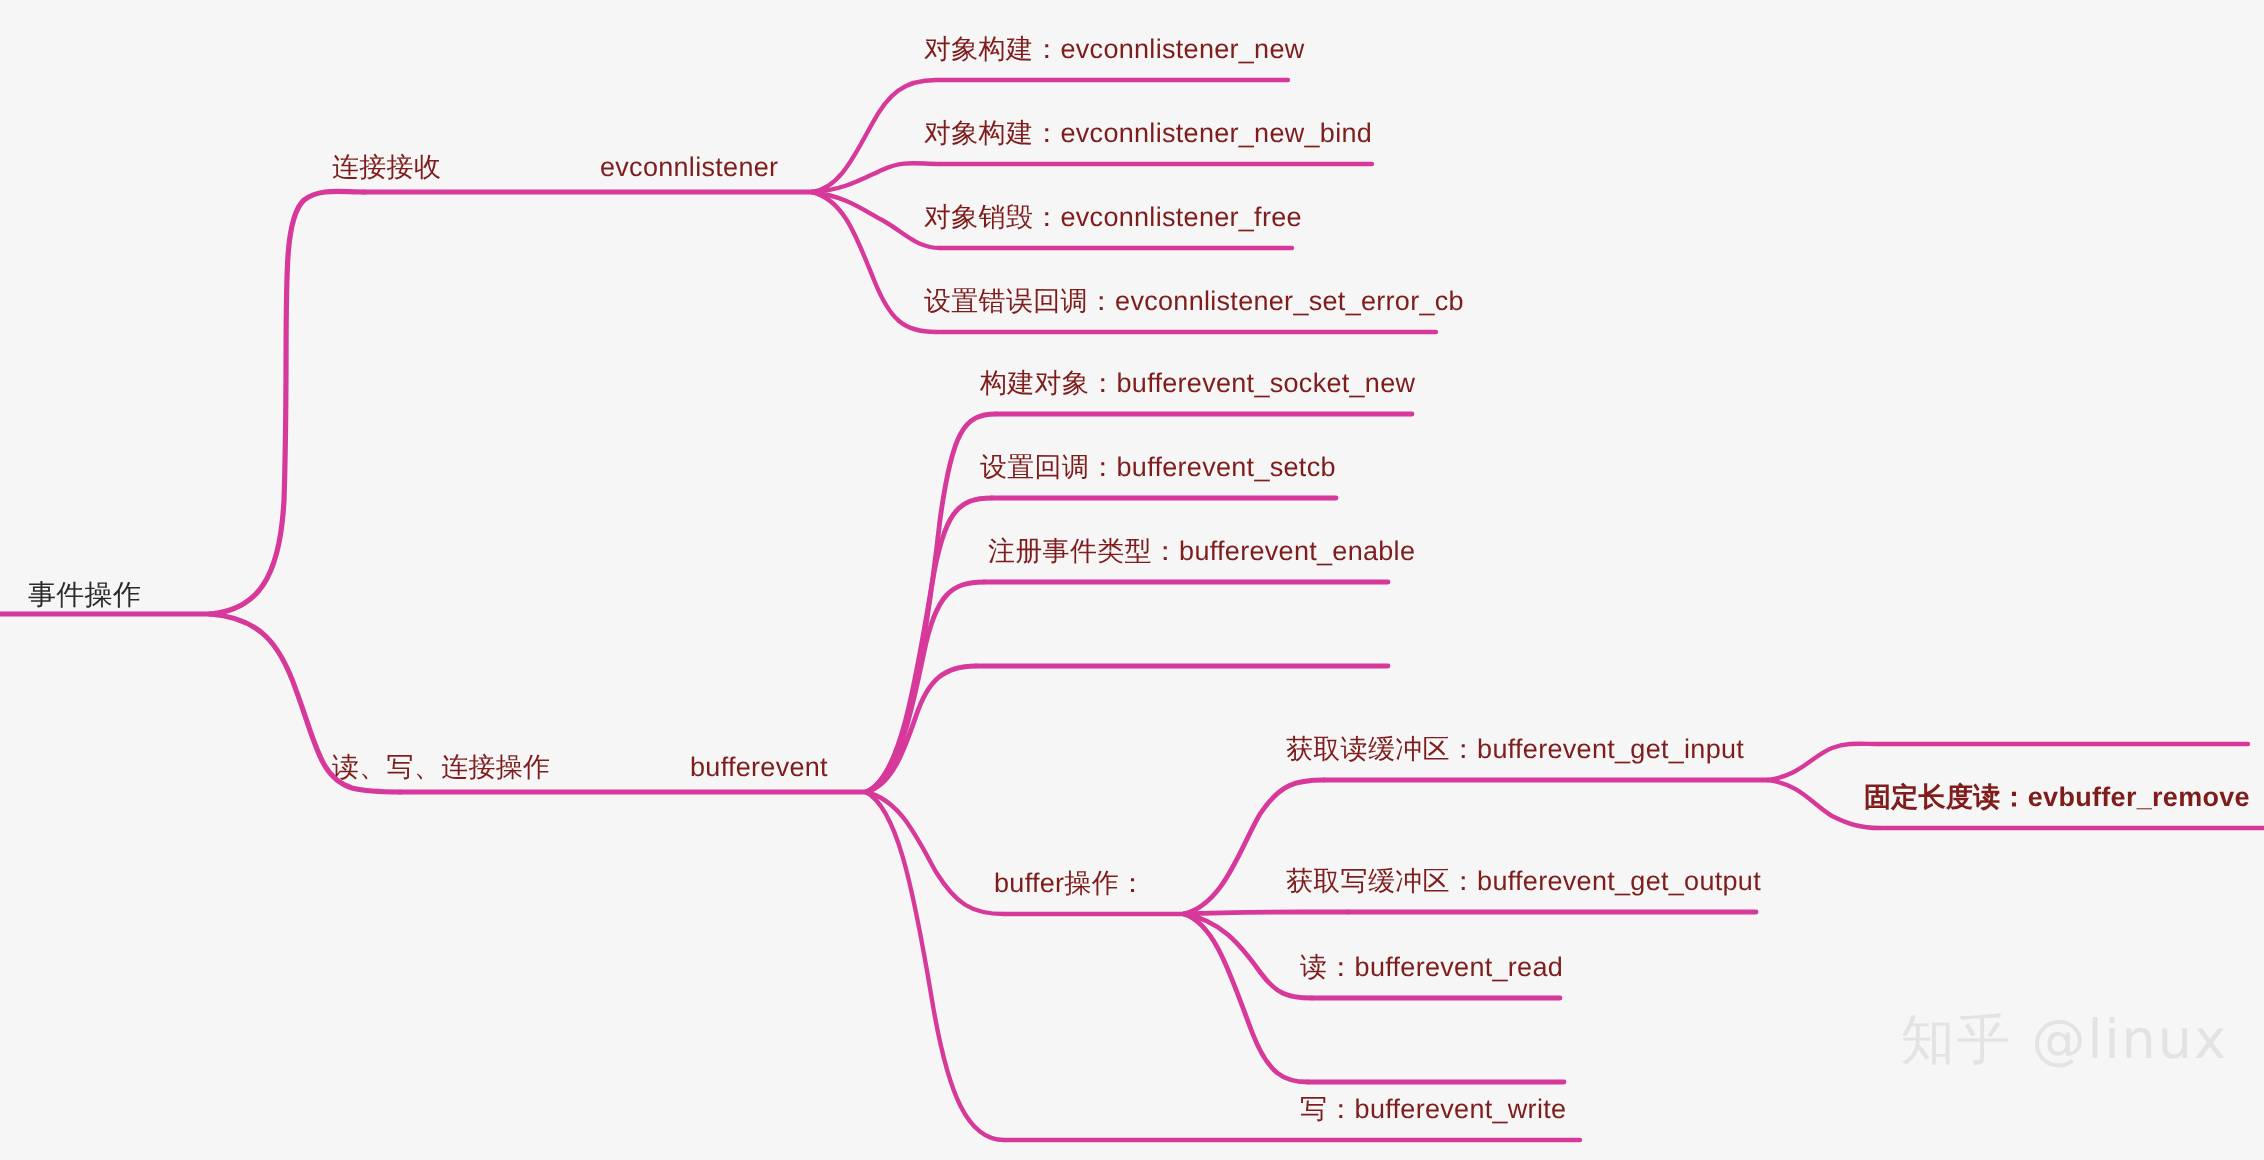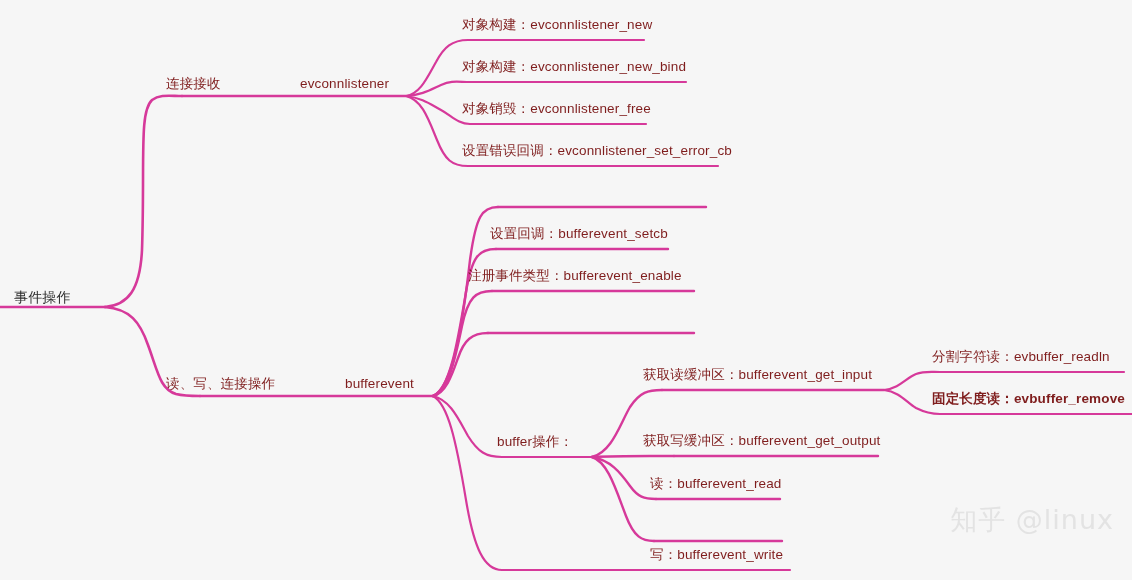--- a/index.html
+++ b/index.html
@@ -126,28 +126,28 @@
   <div class="node-label trunk" style="left:300px; top:92px;">evconnlistener</div>
 
   <div class="node-label" style="left:462px; top:33px;">对象构建：evconnlistener_new</div>
   <div class="node-label" style="left:462px; top:75px;">对象构建：evconnlistener_new_bind</div>
   <div class="node-label" style="left:462px; top:117px;">对象销毁：evconnlistener_free</div>
   <div class="node-label" style="left:462px; top:159px;">设置错误回调：evconnlistener_set_error_cb</div>
 
   <div class="node-label trunk" style="left:166px; top:392px;">读、写、连接操作</div>
   <div class="node-label trunk" style="left:345px; top:392px;">bufferevent</div>
 
+  <div class="node-label" style="left:490px; top:200px;">构建对象：bufferevent_socket_new</div>
   <div class="node-label" style="left:490px; top:242px;">设置回调：bufferevent_setcb</div>
-  <div class="node-label" style="left:468px; top:284px;text-align:center;">注册事件类型：bufferevent_enable</div>
+  <div class="node-label" style="left:494px; top:284px;text-align:center;">注册事件类型：bufferevent_enable</div>
 
   <div class="node-label" style="left:497px; top:450px;">buffer操作：</div>
 
   <div class="node-label" style="left:643px; top:383px;">获取读缓冲区：bufferevent_get_input</div>
   <div class="node-label" style="left:643px; top:449px;">获取写缓冲区：bufferevent_get_output</div>
   <div class="node-label" style="left:650px; top:492px;">读：bufferevent_read</div>
   <div class="node-label" style="left:650px; top:534px;margin-top:29px;">写：bufferevent_write</div>
 
-  <div class="node-label" style="left:932px; top:365px;">分割字符读：evbuffer_readln</div>
   <div class="node-label" style="left:932px; top:407px;font-weight:bold;">固定长度读：evbuffer_remove</div>
 
 
   <div class="watermark">知乎 @linux</div>
 </div>
 
 </body></html>

